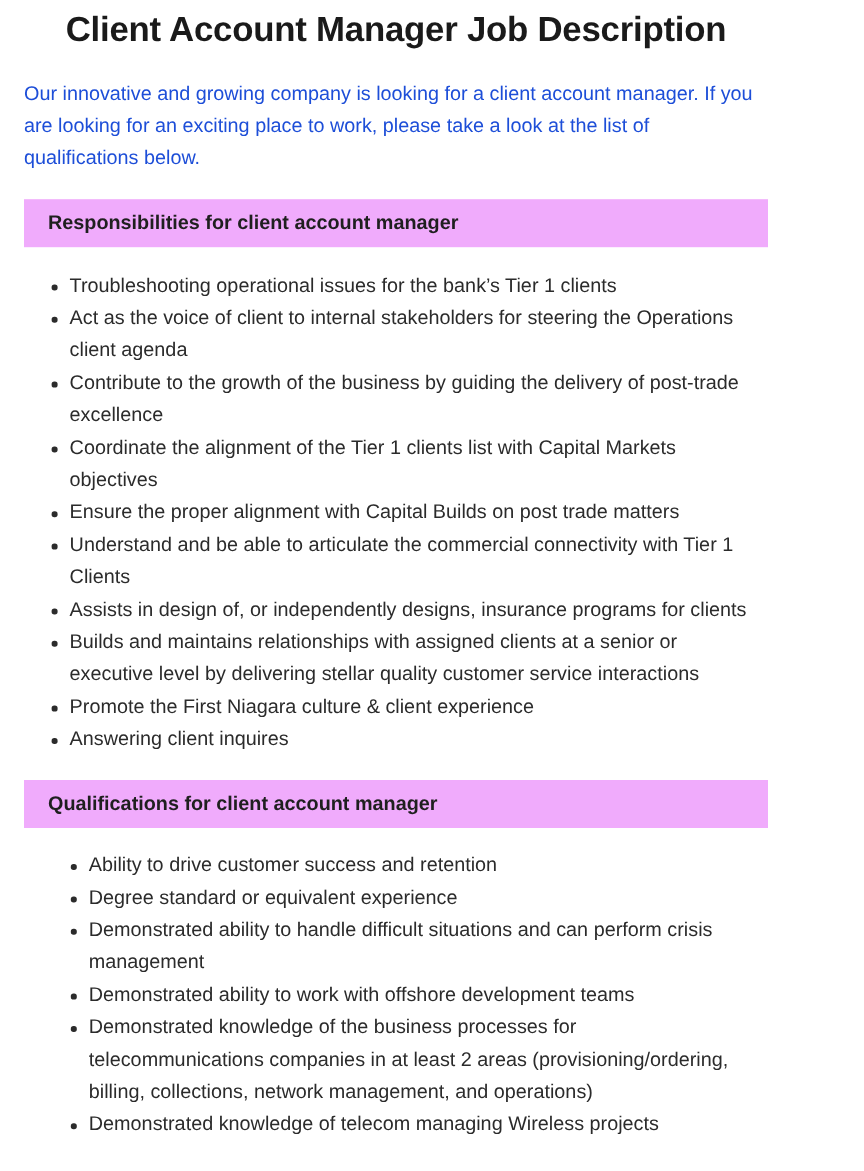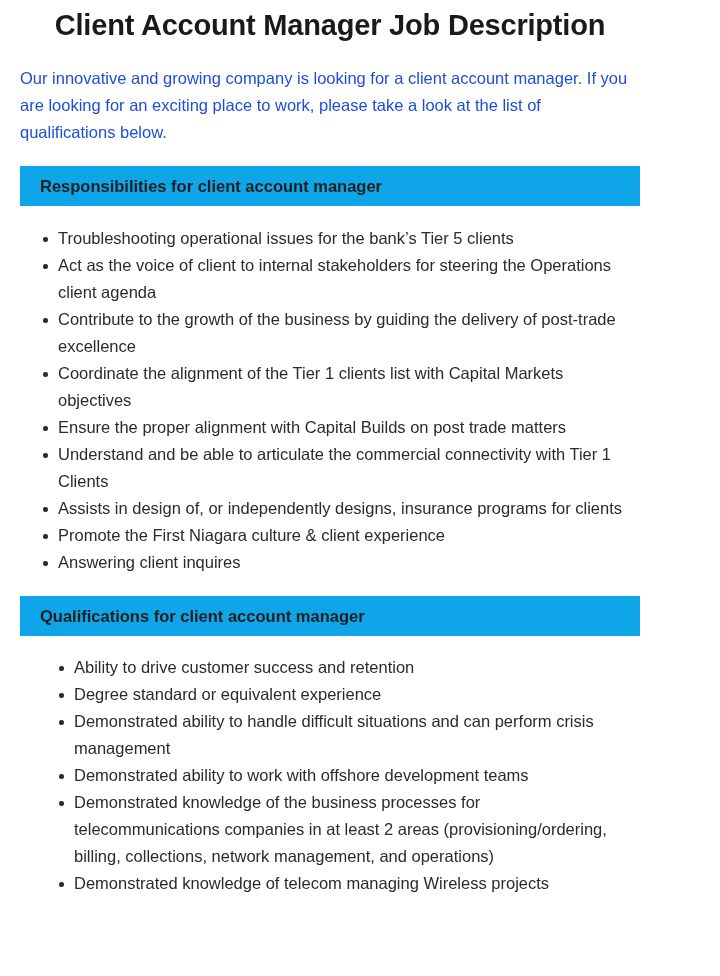--- a/index.html
+++ b/index.html
@@ -37,21 +37,21 @@
   .intro {
     margin: 21px 0 0 0;
     padding: 0 22px 0 20px;
     font-size: 16.5px;
     line-height: 27px;
     color: #1d4ed8;
   }
 
   .section-header {
     margin: 20px 20px 0 20px;
-    background: #0ea5e9;
+    background: #f0abfc;
     height: 40px;
     display: flex;
     align-items: center;
     padding-left: 20px;
     box-sizing: border-box;
   }
   .section-header-text {
     font-size: 16.5px;
     font-weight: bold;
     line-height: 20px;
@@ -92,27 +92,28 @@
 
   <h1 class="doc-title">Client Account Manager Job Description</h1>
 
   <p class="intro">Our innovative and growing company is looking for a client account manager. If you are looking for an exciting place to work, please take a look at the list of qualifications below.</p>
 
   <div class="section-header">
     <span class="section-header-text">Responsibilities for client account manager</span>
   </div>
 
   <ul class="bullet-list first-list">
-    <li>Troubleshooting operational issues for the bank’s Tier 5 clients</li>
+    <li>Troubleshooting operational issues for the bank’s Tier 1 clients</li>
     <li>Act as the voice of client to internal stakeholders for steering the Operations client agenda</li>
     <li>Contribute to the growth of the business by guiding the delivery of post-trade excellence</li>
     <li>Coordinate the alignment of the Tier 1 clients list with Capital Markets objectives</li>
     <li>Ensure the proper alignment with Capital Builds on post trade matters</li>
     <li>Understand and be able to articulate the commercial connectivity with Tier 1 Clients</li>
     <li>Assists in design of, or independently designs, insurance programs for clients</li>
+    <li>Builds and maintains relationships with assigned clients at a senior or executive level by delivering stellar quality customer service interactions</li>
     <li>Promote the First Niagara culture &amp; client experience</li>
     <li>Answering client inquires</li>
   </ul>
 
   <div class="section-header">
     <span class="section-header-text">Qualifications for client account manager</span>
   </div>
 
   <ul class="bullet-list second-list">
     <li>Ability to drive customer success and retention</li>

